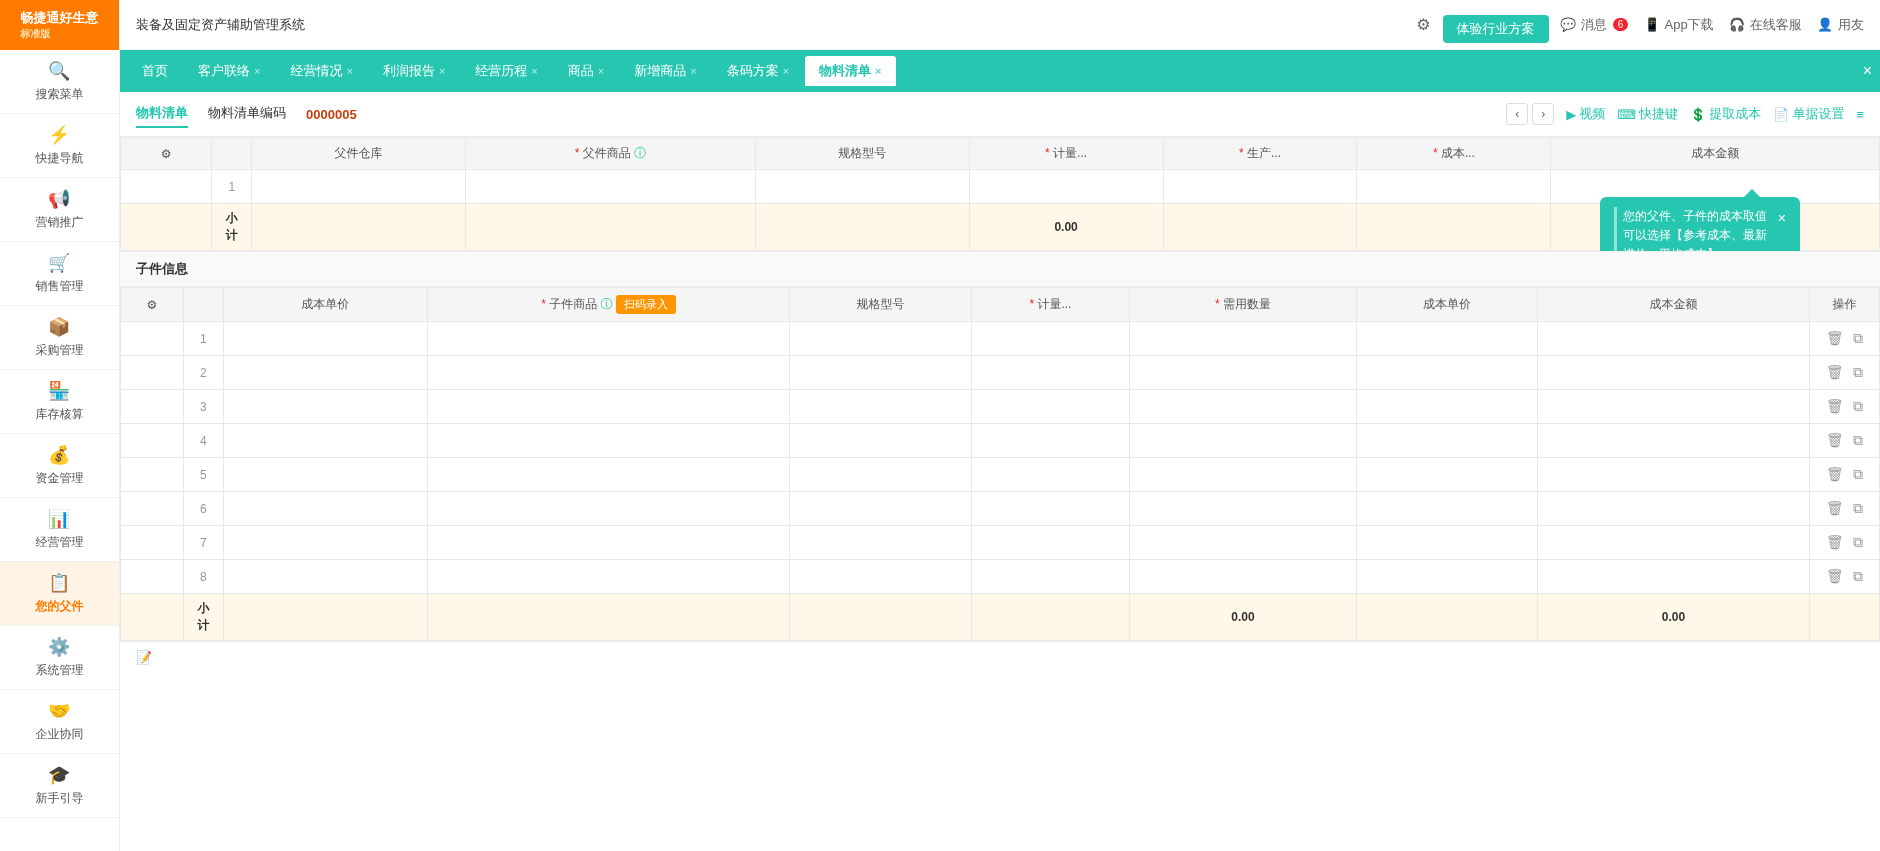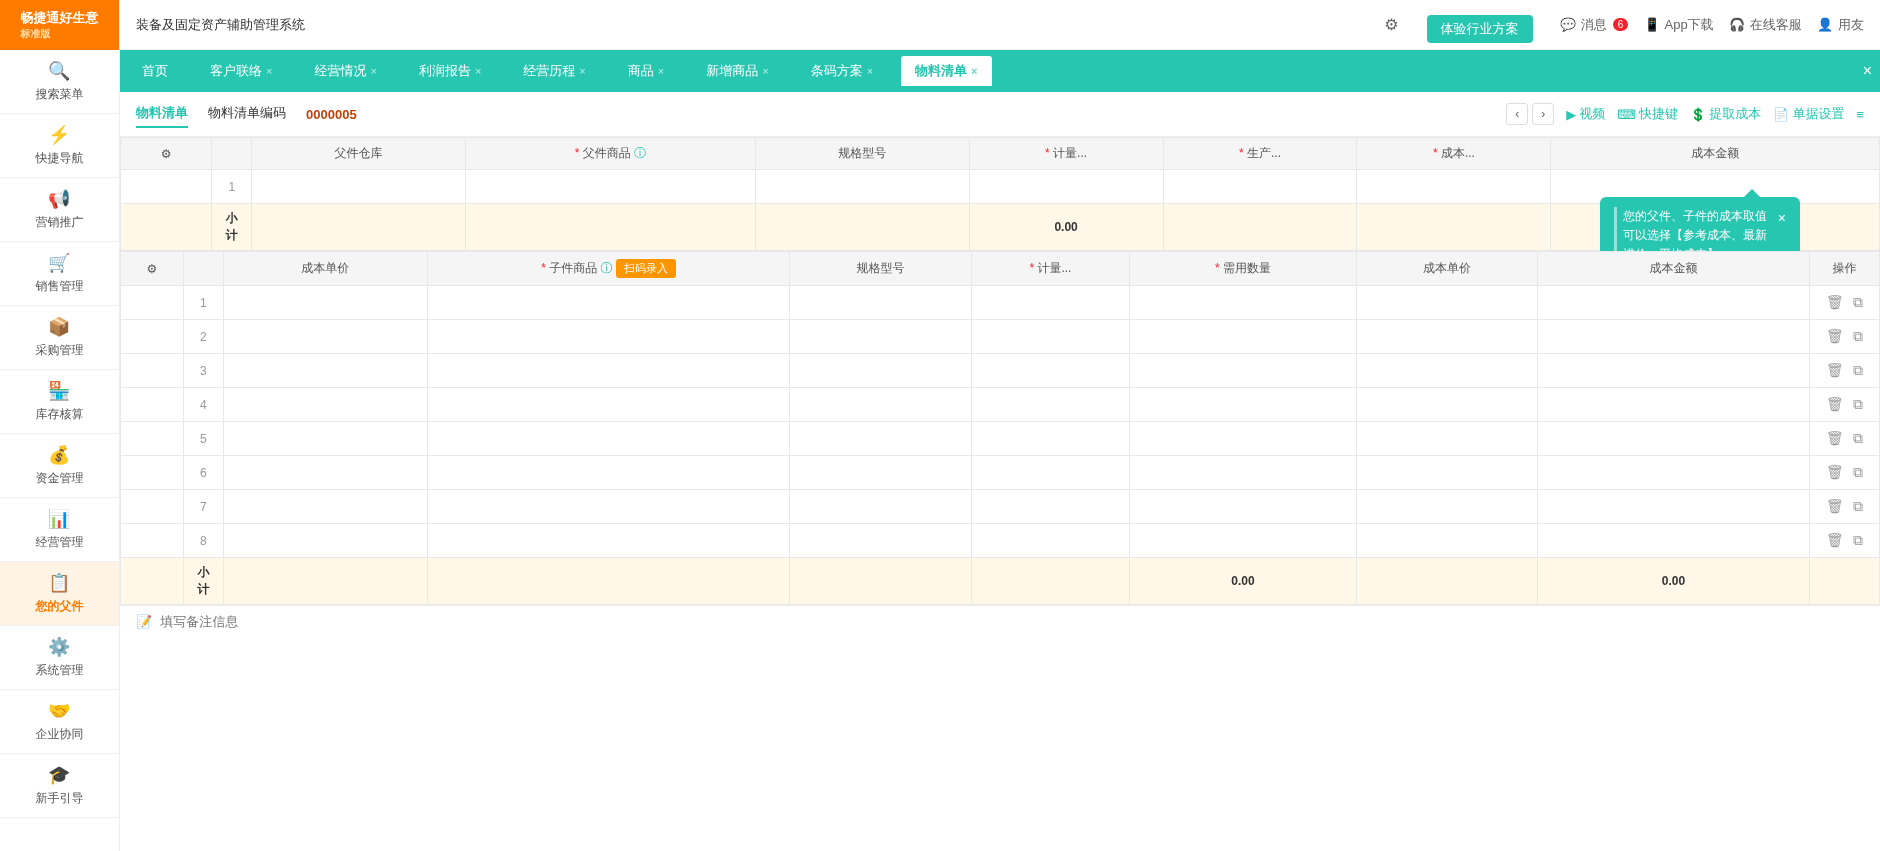--- a/index.html
+++ b/index.html
@@ -48,21 +48,21 @@
     }
 
     
     .topbar {
       height: 50px;
       background: #fff;
       display: flex;
       align-items: center;
       padding: 0 16px;
       border-bottom: 1px solid #eee;
-      gap: 28px;
+      gap: 12px;
     }
     .topbar-btn {
       background: #26c6b0;
       color: #fff;
       border: none;
       border-radius: 4px;
       padding: 5px 14px;
       cursor: pointer;
       font-size: 13px;
       margin-top: 8px;
@@ -96,21 +96,21 @@
       color: #666;
     }
 
     
     .nav-tabs {
       background: #26c6b0;
       display: flex;
       align-items: center;
       padding: 0 8px;
       height: 42px;
-      gap: 14px;
+      gap: 2px;
       overflow-x: auto;
     }
     .nav-tab {
       color: #fff;
       padding: 6px 14px;
       cursor: pointer;
       font-size: 13px;
       border-radius: 3px 3px 0 0;
       white-space: nowrap;
       display: flex;
@@ -488,20 +488,21 @@
       </table>
 
       <div class="tooltip-popup">
         <span class="tooltip-close">×</span>
         <span style="border-left: 3px solid rgba(255,255,255,0.5); padding-left:6px; display:block;">
           <span>您的父件、子件的成本取值可以选择【参考成本、最新进价、平均成本】</span>
         </span>
       </div>
     </div>
 
+    <div class="section-title">子件信息</div>
     <div class="table-wrapper">
       <table>
         <thead>
           <tr>
             <th>⚙</th>
             <th style="width:30px;"></th>
             <th><span>成本单价</span></th>
             <th>
               <span class="required">*</span>
               <span>子件商品</span>
@@ -654,17 +655,16 @@
     <td></td>
     <td style="font-weight:bold;">0.00</td>
     <td></td>
   </tr>
           </tbody>
       </table>
     </div>
 
     <div class="bottom-bar">
       <span>📝</span>
-      <input type="text" style="border: none; outline: none; flex: 1 1 0%; font-size: 13px; color: rgb(153, 153, 153);" placeholder="填写备注信息">
     </div>
 
   </div>
 </div>
 
 </body></html>

